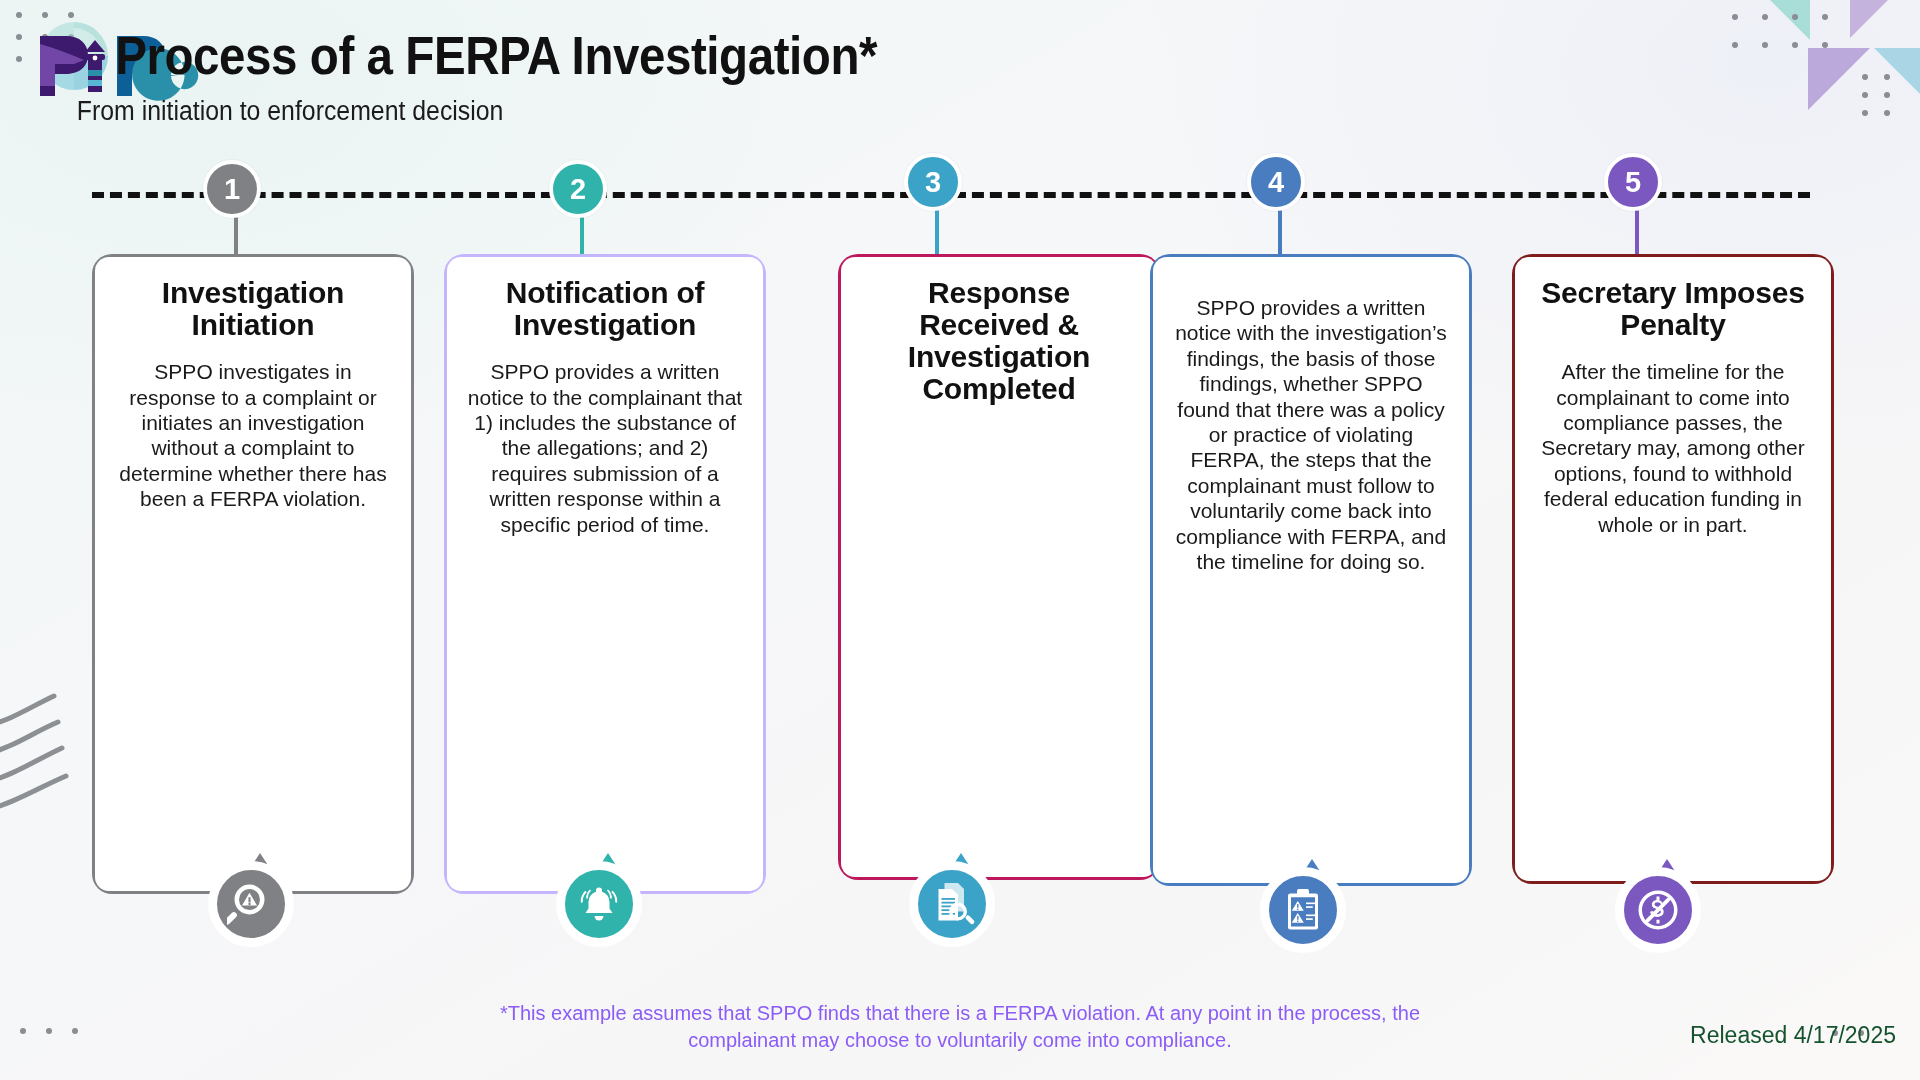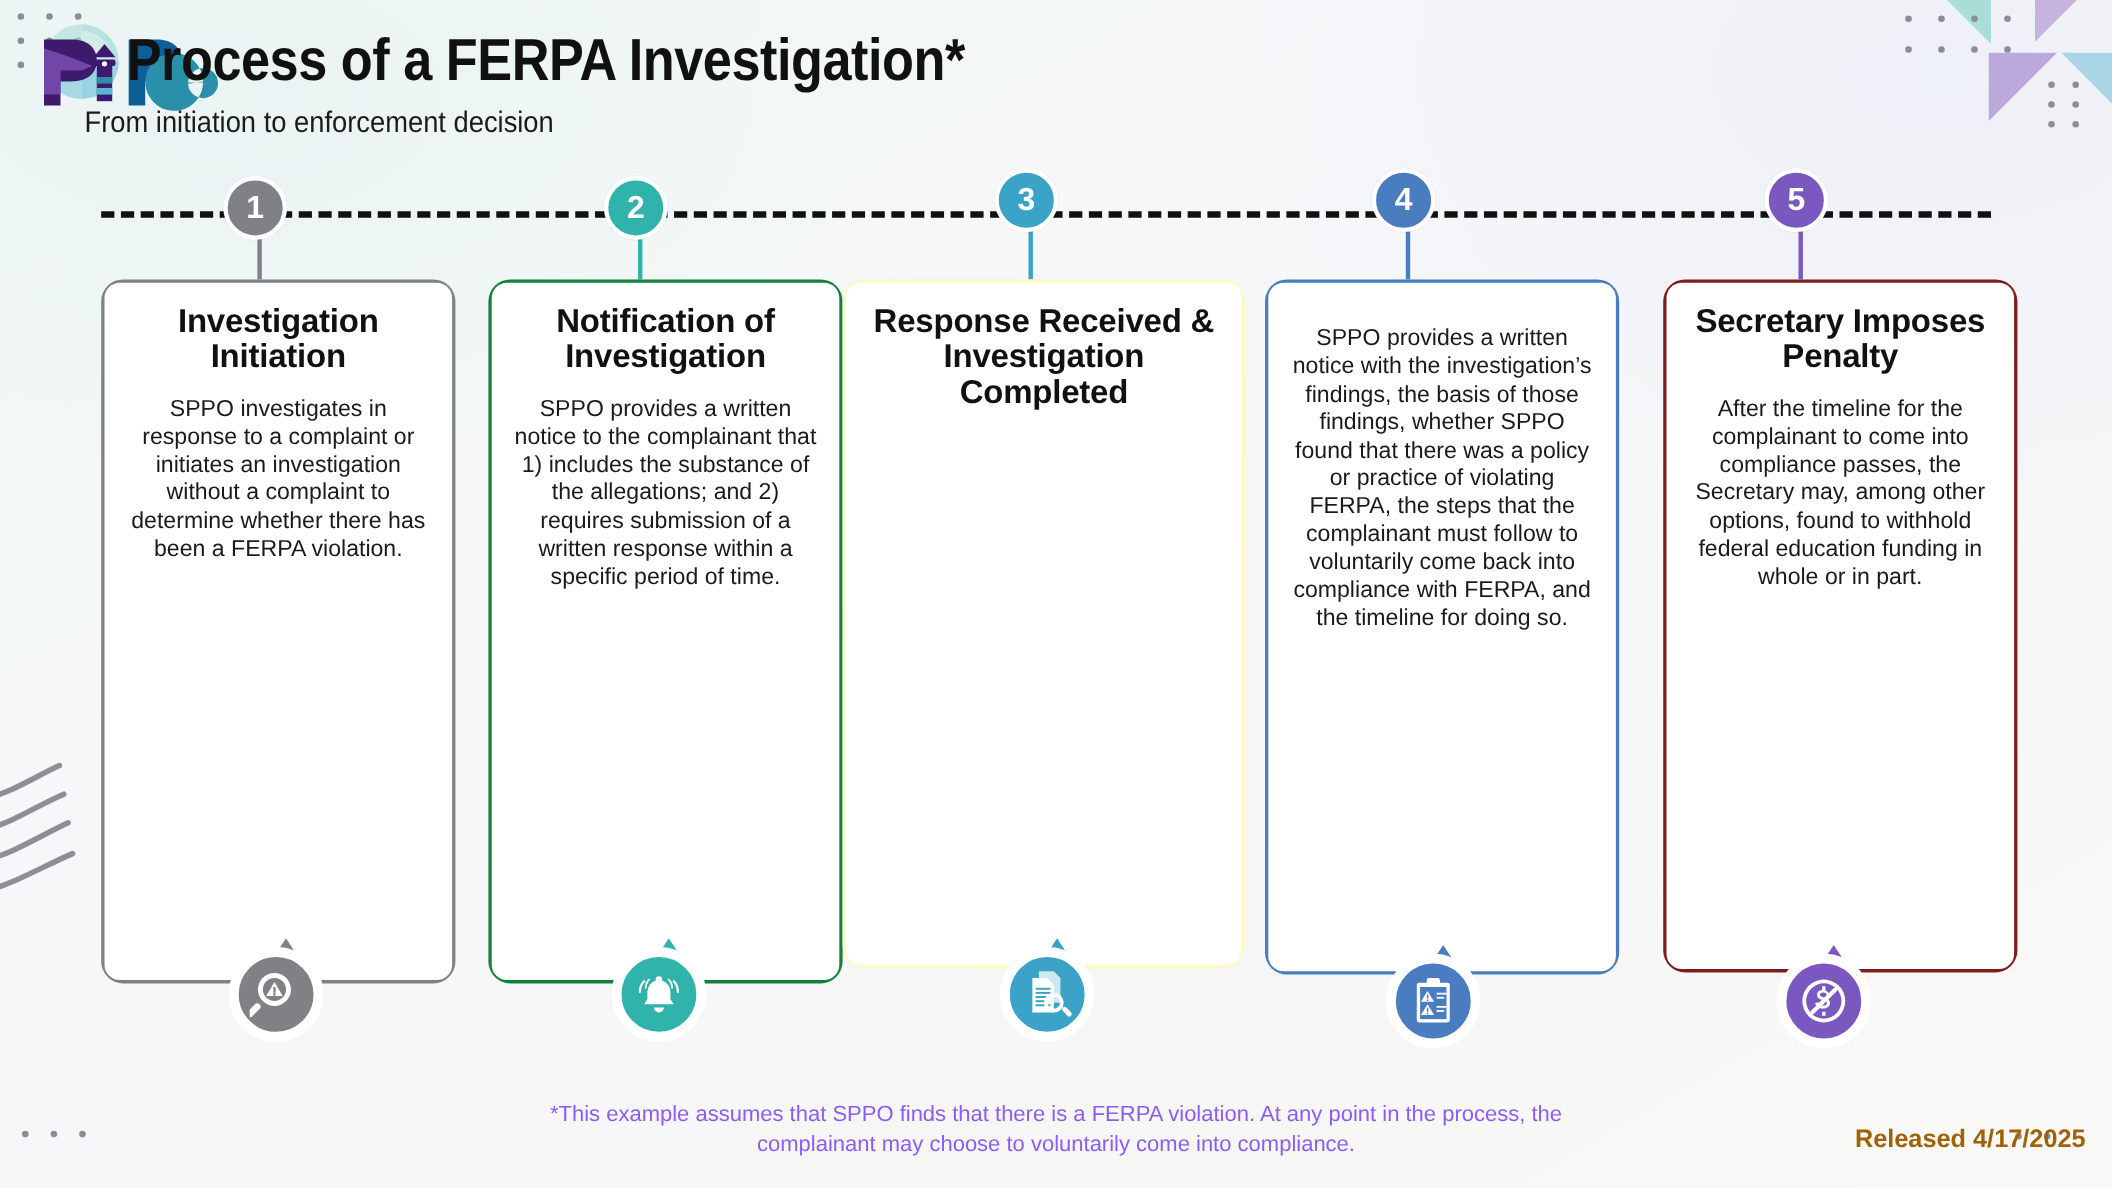--- a/index.html
+++ b/index.html
@@ -79,21 +79,21 @@
   .pointer { position:absolute; width:0; height:0; }
 
   
   .footnote {
     position:absolute; left:460px; top:1000px; width:1000px; text-align:center;
     font-family:"Liberation Sans Narrow","Liberation Sans",sans-serif;
     font-size:20px; line-height:1.35; color:#8b5cf6;
   }
   .released {
     position:absolute; right:24px; top:1022px;
-    font-size:23px; color:#a16207;font-weight:bold;
+    font-size:23px; color:#14532d;
   }
 </style>
 </head>
 <body>
 
 <div class="stage">
 
   <div class="deco" style="right:0; top:0; width:150px; height:130px;">
     <div class="tri" style="left:0px; top:0px; border-left:40px solid transparent; border-top:40px solid #a9ddd7;"></div>
     <div class="tri" style="left:80px; top:0px; border-right:38px solid transparent; border-top:38px solid #c3b3dd;"></div>
@@ -206,21 +206,21 @@
             </svg>
           </div>
   </div>
 </div>
       <div>
   <div class="step-group">
     <div class="stem" style="left: 580px; top: 215px; height: 39px; background: rgb(47, 179, 171);"></div>
     <div class="node" style="left: 549px; top: 160px; background: rgb(47, 179, 171);">
       <span>2</span>
     </div>
-    <div class="card" style="left: 444px; top: 254px; width: 322px; height: 640px; background: #15803d;">
+    <div class="card" style="left: 444px; top: 254px; width: 322px; height: 640px; background: #c4b5fd;">
       <div class="card-inner">
         <div class="card-title">Notification of Investigation</div>
         <div class="card-body">SPPO provides a written notice to the complainant that 1) includes the substance of the allegations; and 2) requires submission of a written response within a specific period of time.</div>
       </div>
     </div>
     <div class="pointer" style="left: 591px; top: 853px; border-left: 17px solid transparent; border-right: 17px solid transparent; border-bottom: 26px solid rgb(47, 179, 171);"></div>
     <div class="badge" style="left: 556px; top: 861px; background: rgb(47, 179, 171);">
             <svg viewBox="0 0 64 64">
               <path d="M32 10a4 4 0 0 1 4 4v1.6A14 14 0 0 1 46 29v9l4 6H14l4-6v-9a14 14 0 0 1 10-13.4V14a4 4 0 0 1 4-4z"></path>
               <path d="M26 48a6 6 0 0 0 12 0z"></path>
@@ -231,21 +231,21 @@
             </svg>
           </div>
   </div>
 </div>
       <div>
   <div class="step-group">
     <div class="stem" style="left: 935px; top: 208px; height: 46px; background: rgb(59, 163, 199);"></div>
     <div class="node" style="left: 904px; top: 153px; background: rgb(59, 163, 199);">
       <span>3</span>
     </div>
-    <div class="card" style="left: 766px; top: 254px; width: 366px; height: 626px; background: #fef9c3;">
+    <div class="card" style="left: 838px; top: 254px; width: 322px; height: 626px; background: #be185d;">
       <div class="card-inner">
         <div class="card-title">Response Received &amp; Investigation Completed</div>
       </div>
     </div>
     <div class="pointer" style="left: 944px; top: 853px; border-left: 17px solid transparent; border-right: 17px solid transparent; border-bottom: 26px solid rgb(59, 163, 199);"></div>
     <div class="badge" style="left: 909px; top: 861px; background: rgb(59, 163, 199);">
             <svg viewBox="0 0 64 64">
               <path d="M22 4h18l8 8v30H22z" opacity="0.75"></path>
               <path d="M14 12h18l8 8v34H14z"></path>
               <g fill="#3BA3C7">

